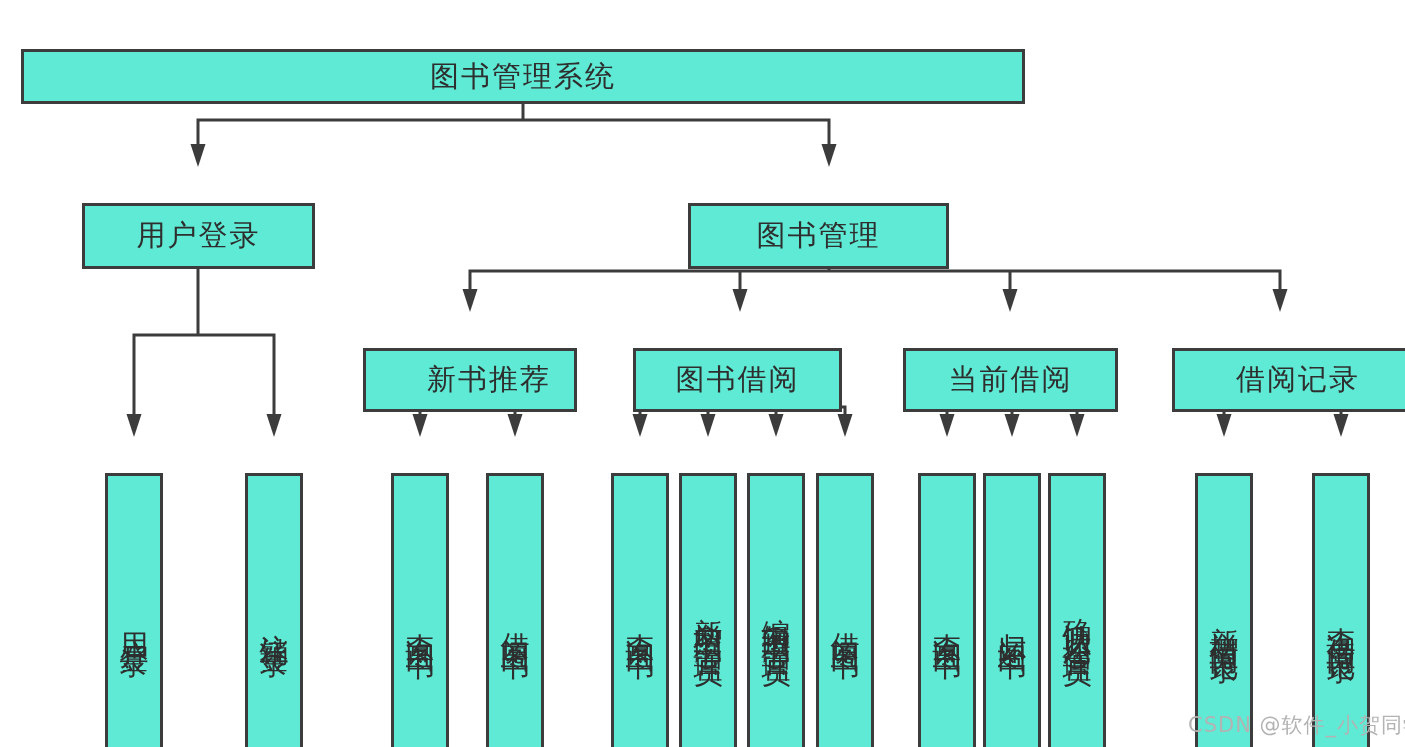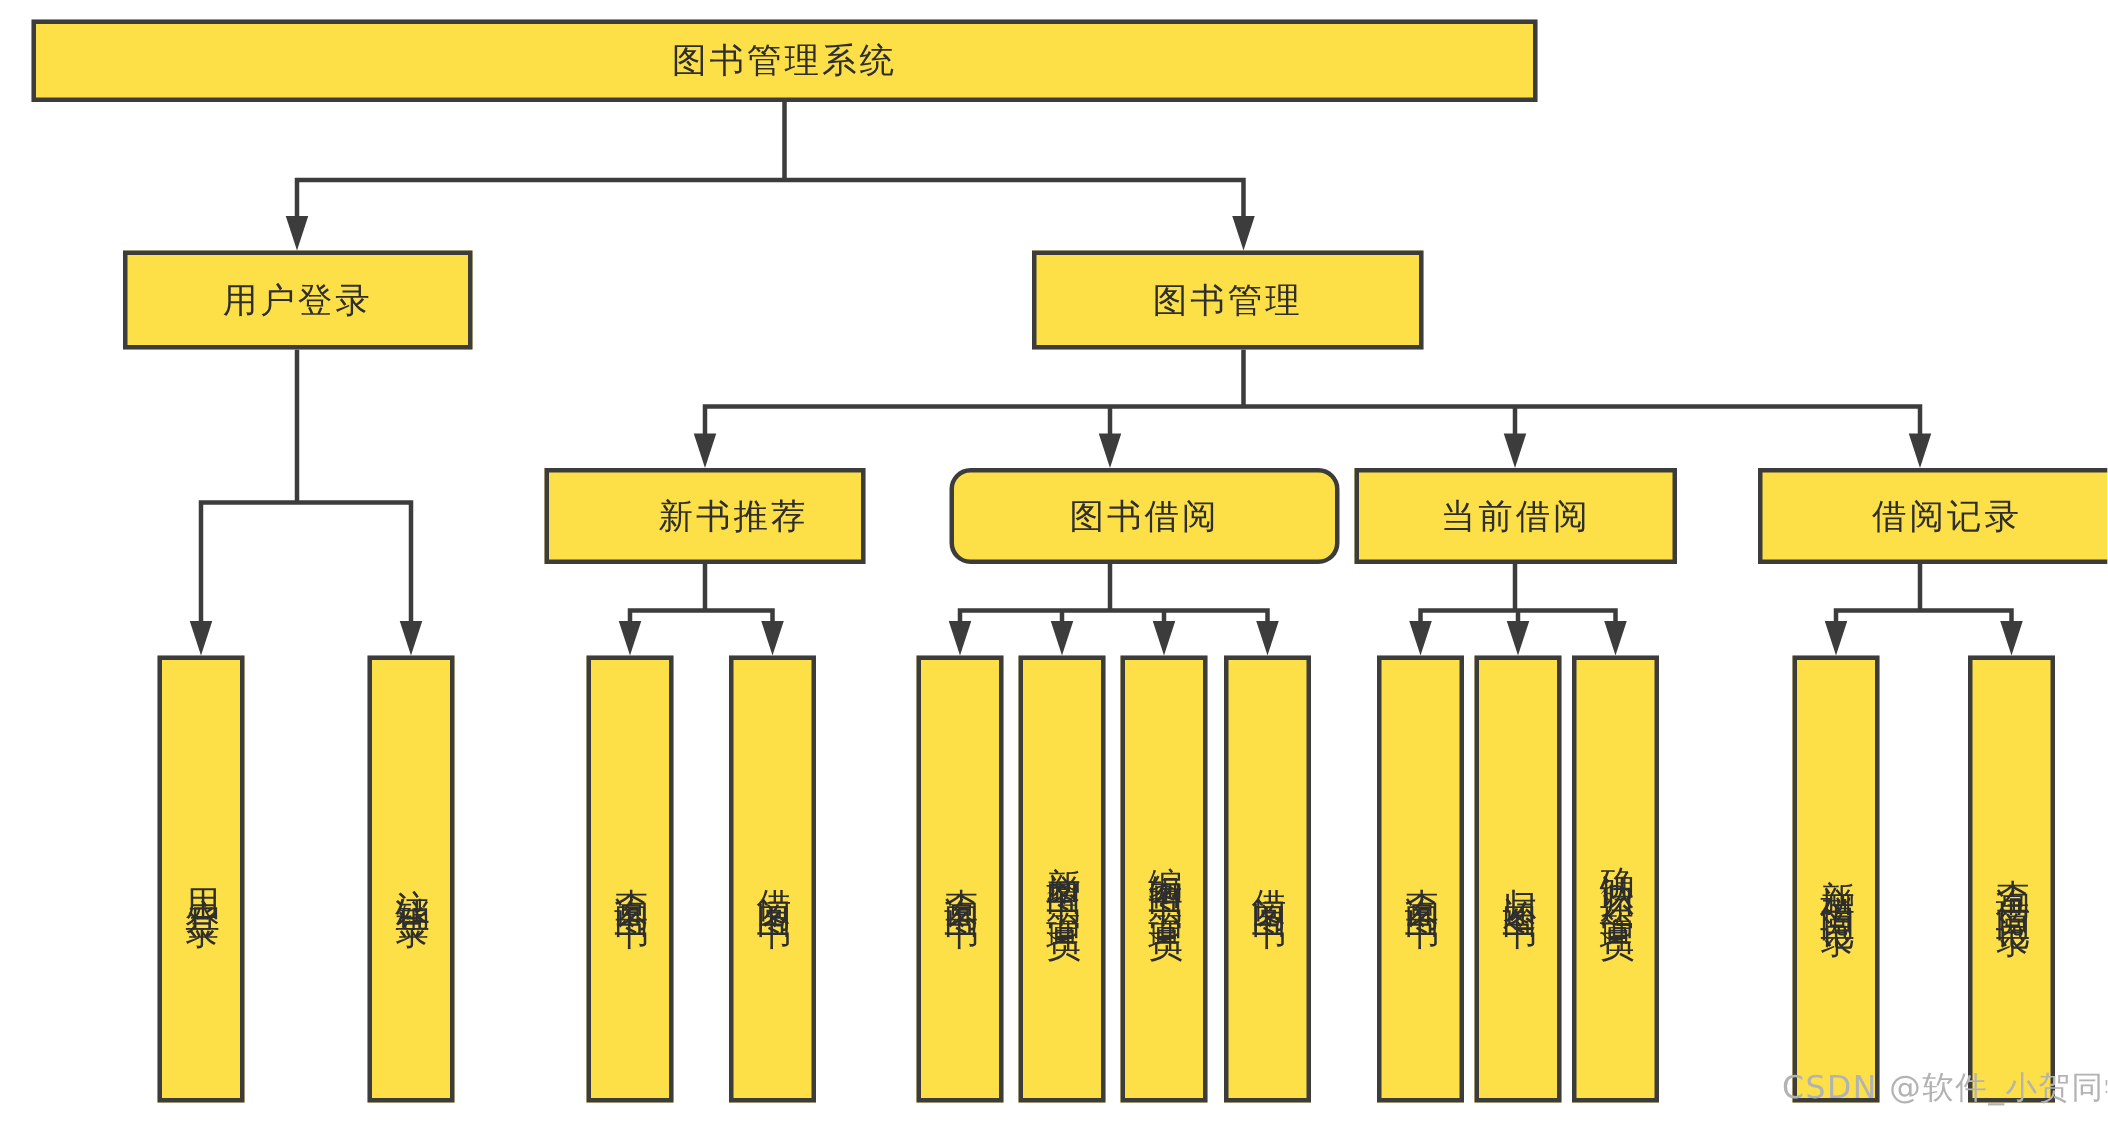--- a/index.html
+++ b/index.html
@@ -13,28 +13,29 @@
   }
   .connectors {
     position: absolute;
     left: 0; top: 0;
     width: 1405px; height: 747px;
   }
   .box {
     position: absolute;
     box-sizing: border-box;
     border: 3px solid #3c3c3c;
-    background: #fde047;
+    background: #5eead4;
     display: flex;
     align-items: center;
     justify-content: center;
     color: #2e2e2e;
-    font-size: 23px;
+    font-size: 29px;
     letter-spacing: 2px;
     white-space: nowrap;
+    margin-top: 36px;
   }
   .root  { left: 21px;  top: 13px;  width: 1004px; height: 55px; }
   .row2  { top: 167px; height: 66px; }
   .row3  { top: 312px; height: 64px; }
   .vbox  {
     top: 437px;
     width: 58px;
     height: 298px;
     writing-mode: vertical-rl;
     letter-spacing: 6px;
@@ -88,21 +89,21 @@
       <polygon points="1333.5,414 1348.5,414 1341,437"></polygon>
     </g>
   </svg>
 
   <div class="box root">图书管理系统</div>
 
   <div class="box row2" style="left:82px; width:233px;">用户登录</div>
   <div class="box row2" style="left:688px; width:261px;">图书管理</div>
 
   <div class="box row3" style="left:363px; width:214px;padding-left:38px;">新书推荐</div>
-  <div class="box row3" style="left:633px; width:260px;border-radius:14px;">图书借阅</div>
+  <div class="box row3" style="left:633px; width:209px;">图书借阅</div>
   <div class="box row3" style="left:903px; width:215px;font-family:Liberation Mono, monospace;">当前借阅</div>
   <div class="box row3" style="left:1172px; width:252px;">借阅记录</div>
 
   <div class="box vbox" style="left:105px;">用户登录</div>
   <div class="box vbox" style="left:245px;">注销登录</div>
 
   <div class="box vbox" style="left:391px;">查询图书</div>
   <div class="box vbox" style="left:486px;">借阅图书</div>
 
   <div class="box vbox" style="left:611px;">查询图书</div>

